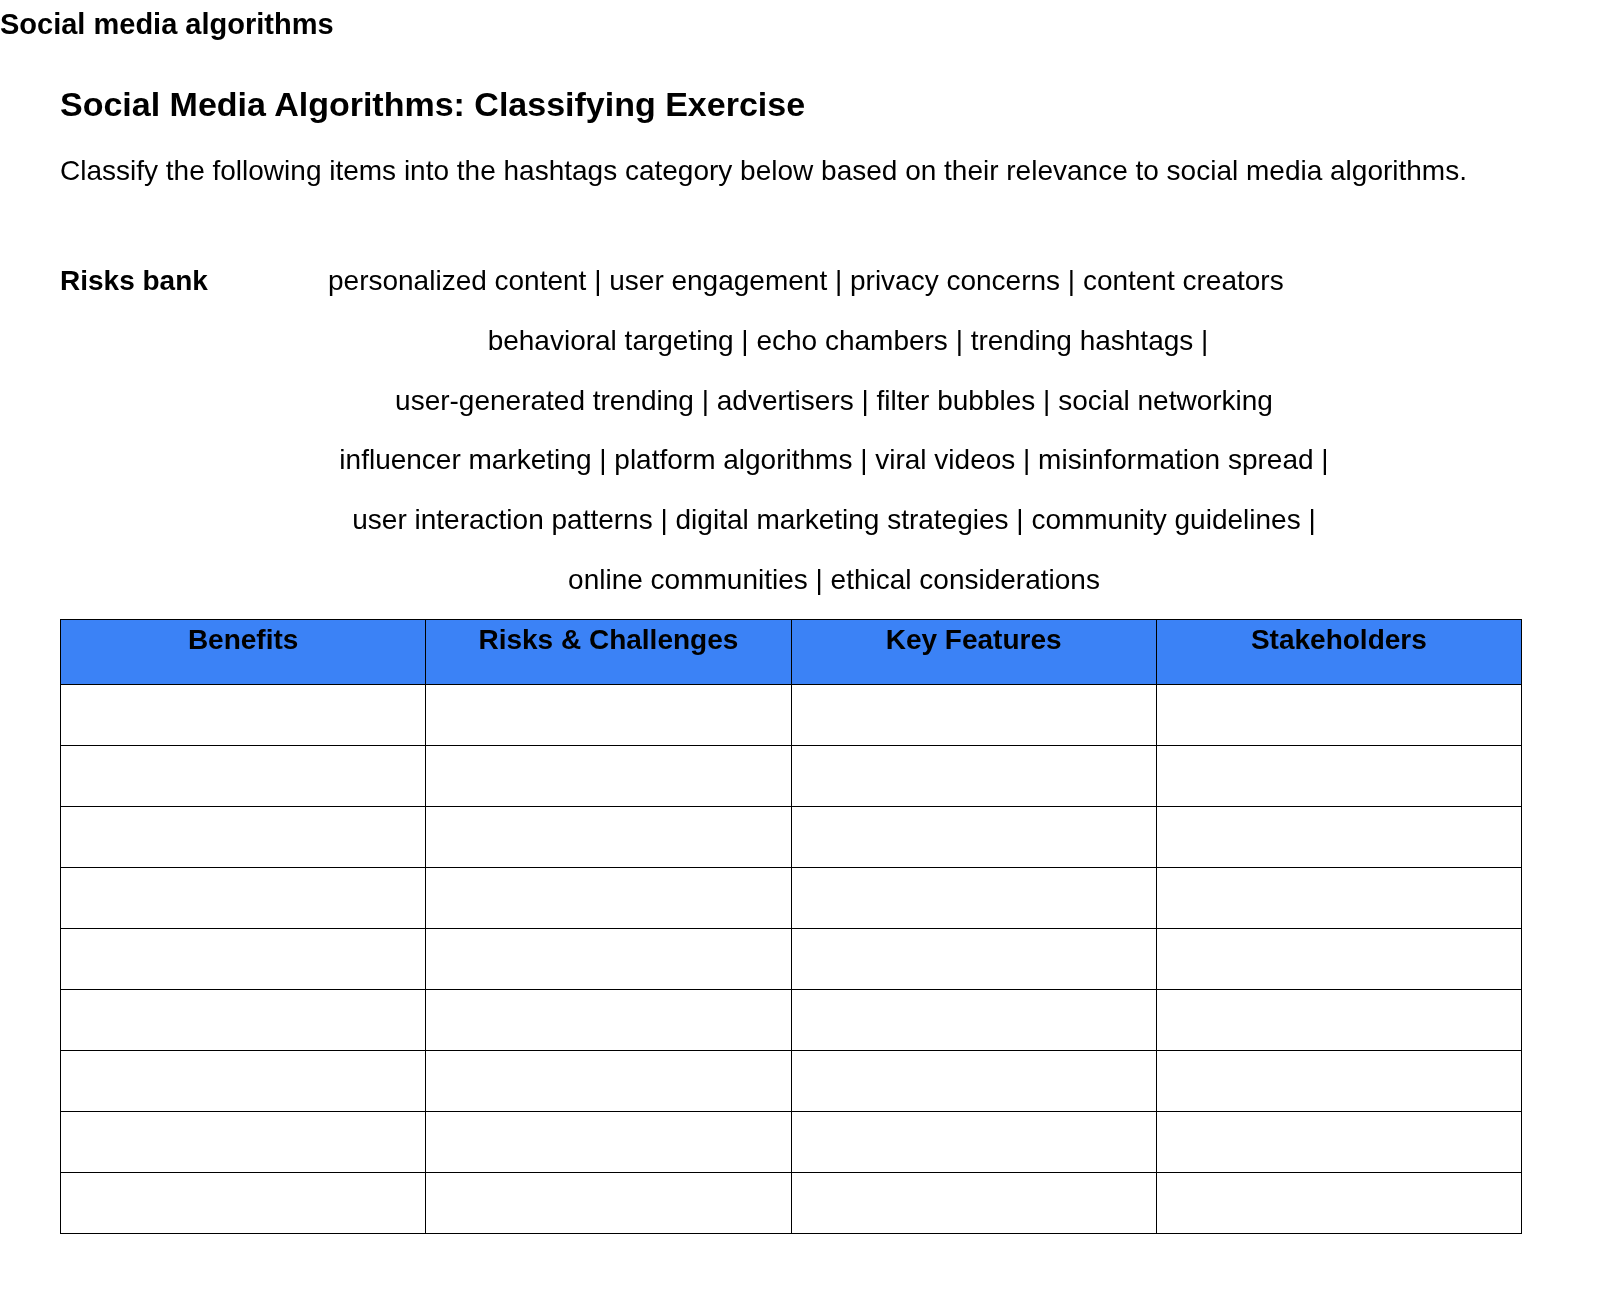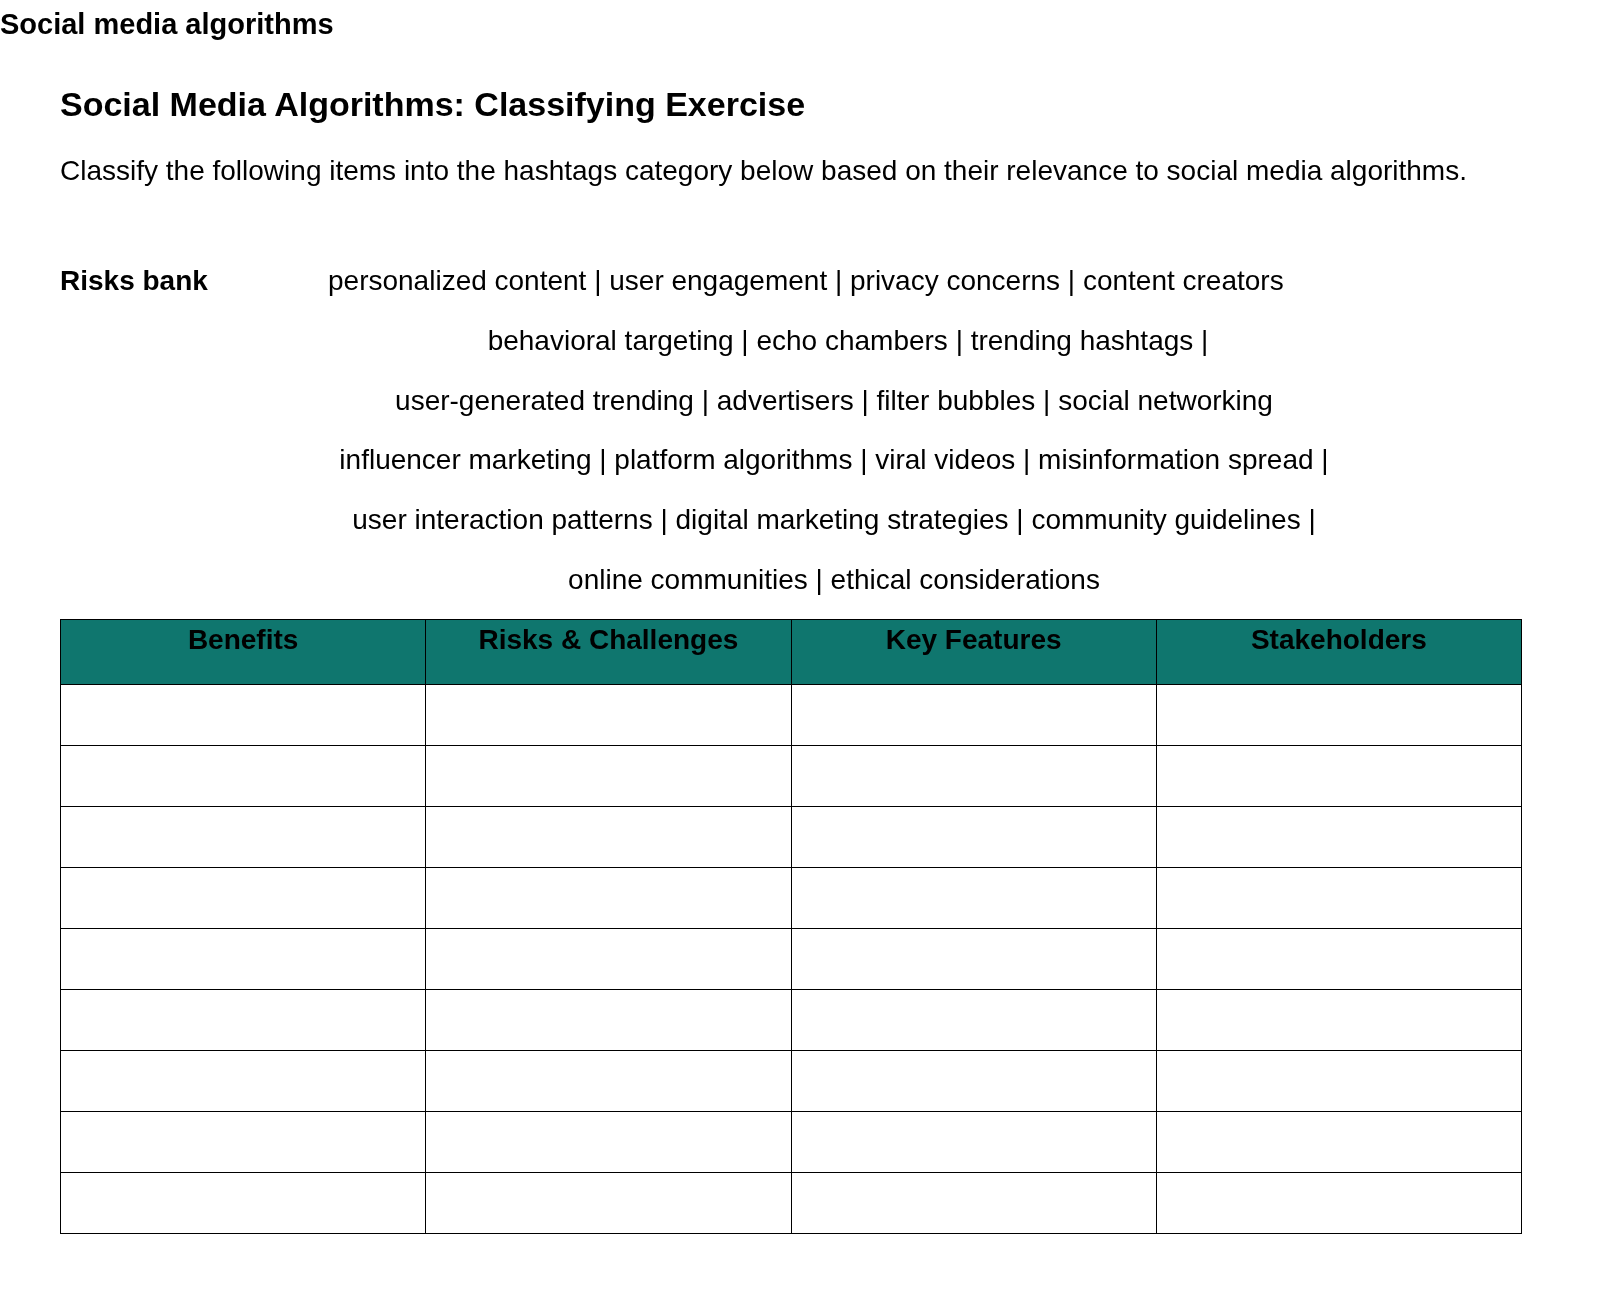--- a/index.html
+++ b/index.html
@@ -12,21 +12,21 @@
   .instructions { position:absolute; top:141px; left:60px; width:1460px; font-size:28px;
                   line-height:60px; }
   .wordbank-label { position:absolute; top:263px; left:60px; font-weight:bold;
                     font-size:28px; line-height:36px; }
   .wordbank-line { position:absolute; left:0; width:1580px; text-align:center;
                    font-size:28px; line-height:36px; white-space:nowrap;margin-left:44px; }
   .wordbank-line.first { left:284px; width:auto; text-align:left; }
   table.classify { position:absolute; top:619px; left:60px; width:1462px;
                    border-collapse:collapse; table-layout:fixed; }
   table.classify th, table.classify td { border:1.5px solid #000; padding:0; }
-  table.classify th { background:#0f766e; height:60px; font-weight:bold; font-size:28px;
+  table.classify th { background:#3b82f6; height:60px; font-weight:bold; font-size:28px;
                       vertical-align:top; padding-top:4px; text-align:center; }
   table.classify td { height:60px; background:#fff; }
 </style>
 </head>
 <body>
 
 <div class="doc-title">Social media algorithms</div>
 <div class="section-heading">Social Media Algorithms: Classifying Exercise</div>
 <div class="instructions">Classify the following items into the hashtags category below based on their relevance to social media algorithms.</div>
 

